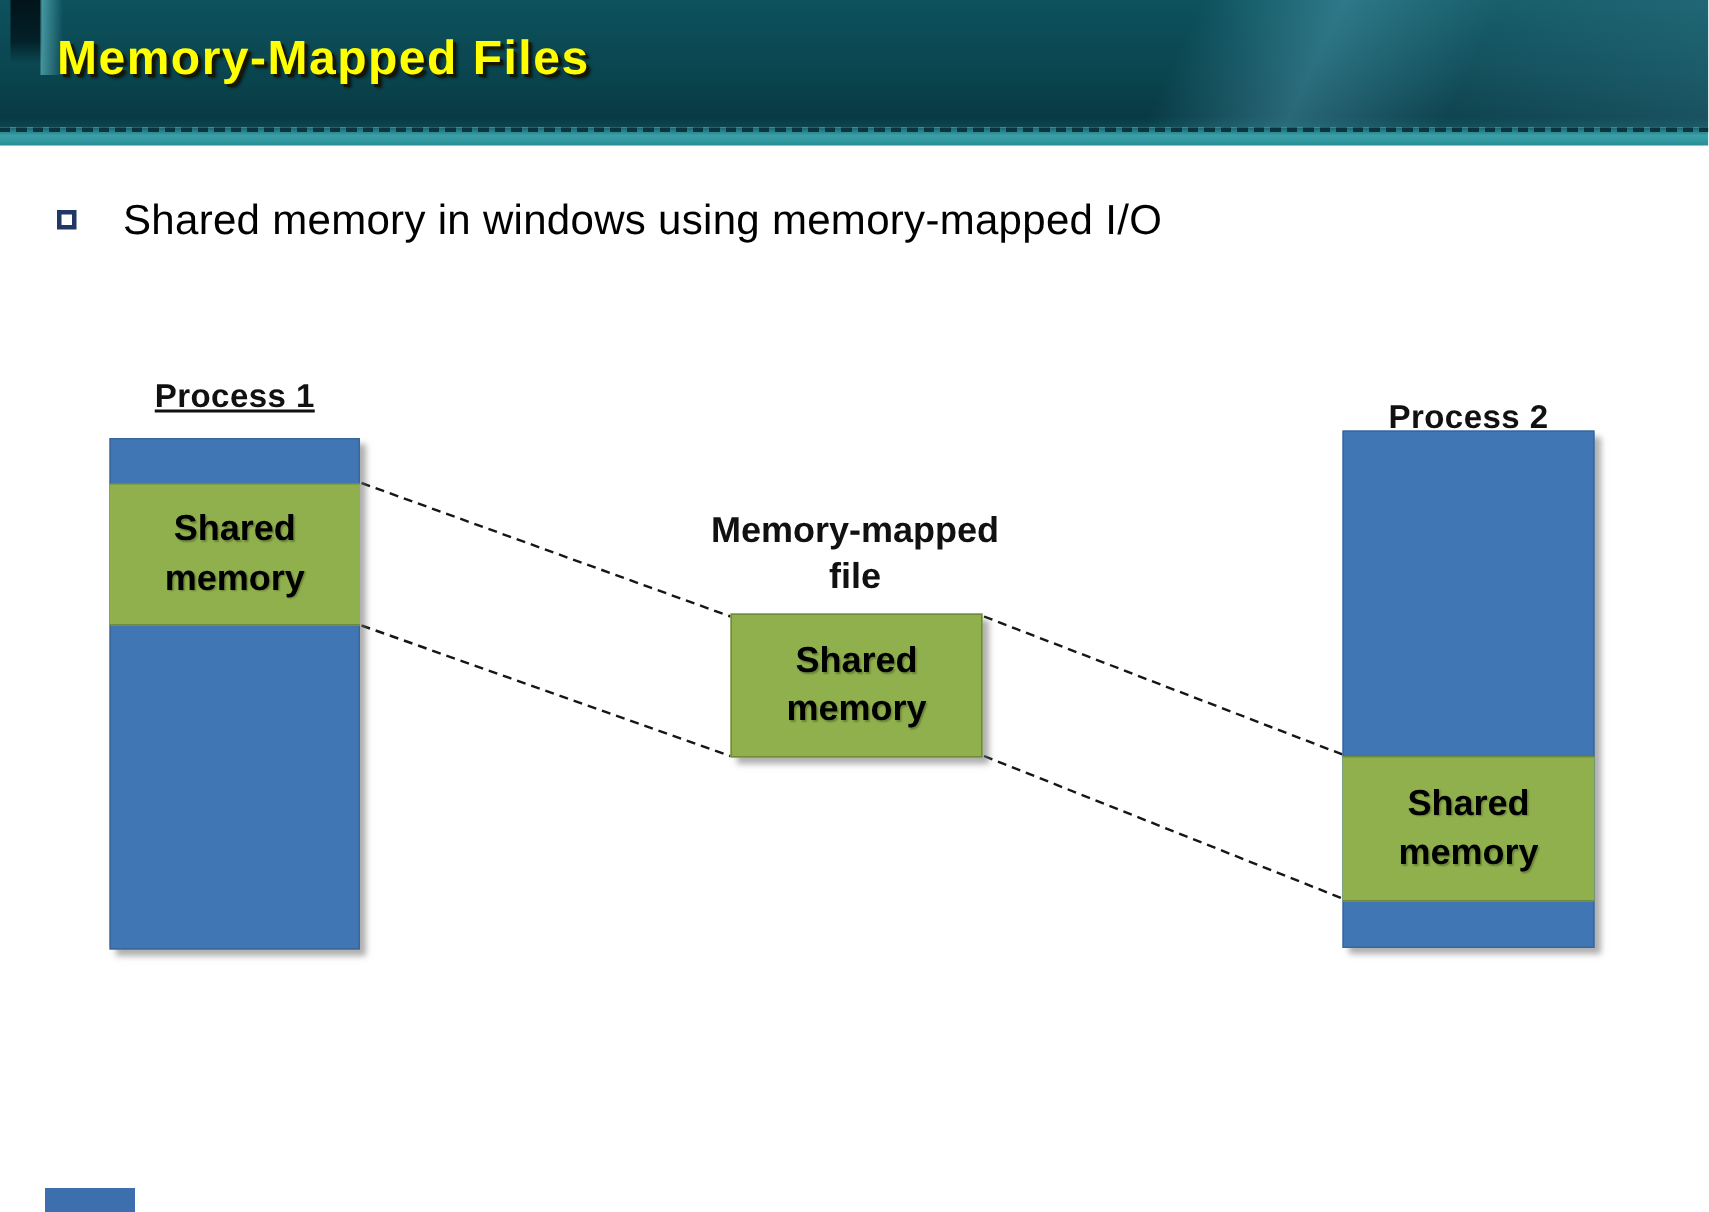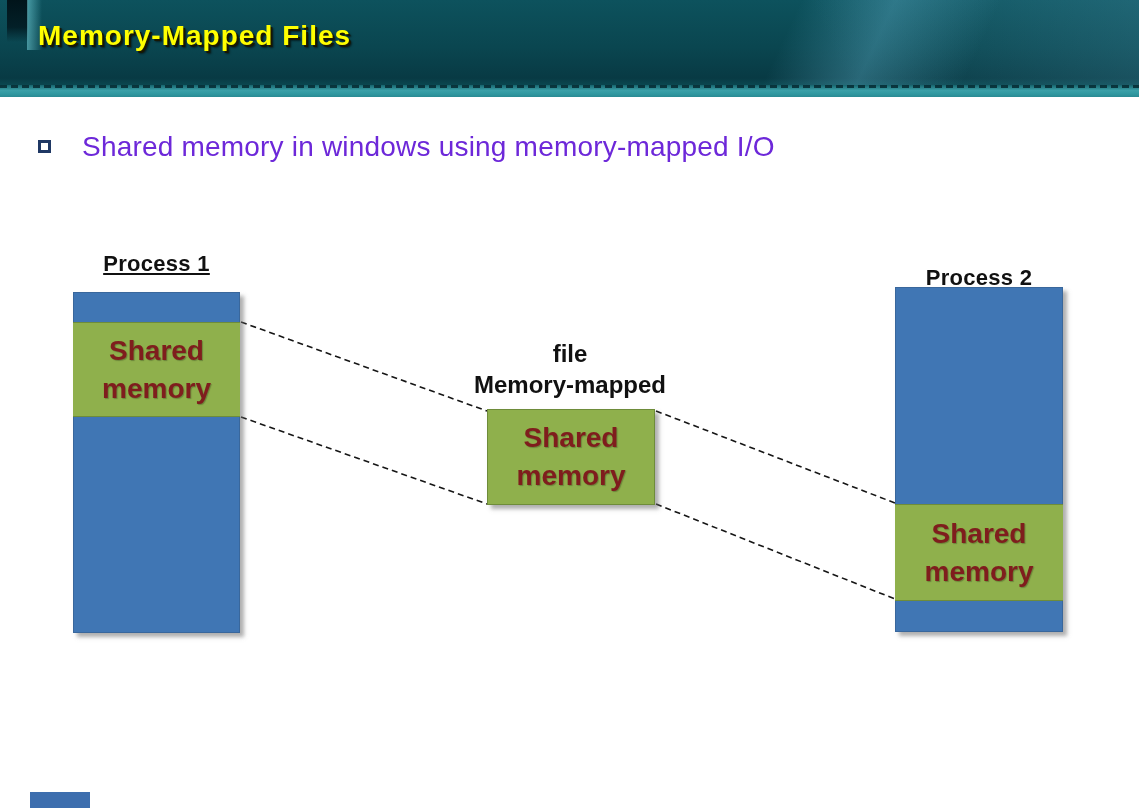--- a/index.html
+++ b/index.html
@@ -22,21 +22,21 @@
   .corner-dark {
     position:absolute; left:7px; top:0; width:21px; height:42px;
     background:linear-gradient(180deg, #01141a 0%, #032028 65%, rgba(3,32,40,0) 100%);
   }
   .corner-glow {
     position:absolute; left:27px; top:0; width:15px; height:50px;
     background:linear-gradient(90deg, rgba(120,215,225,0.55) 0%, rgba(120,215,225,0) 100%);
   }
   .page-title {
     position:absolute; left:38px; top:20px;
-    font-size:28px; font-weight:bold; letter-spacing:1px;
+    font-size:32px; font-weight:bold; letter-spacing:1px;
     color:#ffff00;
     text-shadow:2px 2px 0 rgba(25,22,0,0.95), 3px 3px 2px rgba(0,0,0,0.55);
     white-space:nowrap;
     text-align:right;
   }
   .header-band {
     position:relative; width:100%; height:12px;
     background:linear-gradient(180deg, #17656e 0%, #3ba0a8 45%, #2f98a0 75%, #2a8a93 100%);
   }
   .band-dashes {
@@ -47,21 +47,21 @@
   
   .bullet-row {
     position:absolute; left:38px; top:131px;
     display:flex; align-items:flex-start;
   }
   .bullet-square {
     width:13px; height:13px; margin-top:9px;
     border:3px solid #1f3864; background:transparent;
   }
   .bullet-text {
-    margin-left:31px; font-size:28px; color:#6d28d9; letter-spacing:0.2px;
+    margin-left:31px; font-size:28px; color:#000000; letter-spacing:0.2px;
     white-space:nowrap;
   }
 
   
   .diagram { position:absolute; left:0; top:0; width:1139px; height:808px; }
 
   .proc-label {
     position:absolute; text-align:center;
     font-size:22px; font-weight:bold; color:#111111; letter-spacing:0.3px;
   }
@@ -70,21 +70,21 @@
     border:1px solid #39679c;
     box-shadow:4px 4px 4px rgba(110,110,110,0.55);
   }
   .shared-seg {
     position:absolute; left:-1px; right:-1px;
     background:#8fb04c;
     border-top:1px solid #6e8c3a; border-bottom:1px solid #6e8c3a;
     display:flex; align-items:center; justify-content:center; text-align:center;
   }
   .shared-text {
-    color:#7f1d1d; font-size:28px; font-weight:bold; line-height:1.35;
+    color:#000000; font-size:24px; font-weight:bold; line-height:1.35;
     width:130px; text-shadow:1px 1px 1px rgba(0,0,0,0.25);
   }
   .file-label {
     position:absolute; left:450px; top:338px; width:240px;
     text-align:center; font-size:24px; font-weight:bold; color:#111111; line-height:31px;
   }
   .file-label span { display:block; }
   .file-box {
     position:absolute; left:487px; top:409px; width:168px; height:96px;
     background:#8fb04c; border:1px solid #6e8c3a;
@@ -130,22 +130,22 @@
     </svg>
 
     <div class="proc-label" style="left:73px; top:251px; width:167px;text-decoration:underline;">Process 1</div>
     <div class="proc-box" style="left:73px; top:292px; width:167px; height:341px;">
       <div class="shared-seg" style="top:29px; height:95px;">
         <div class="shared-text">Shared memory</div>
       </div>
     </div>
 
     <div class="file-label">
+      <span>Memory-mapped</span>
       <span>file</span>
-      <span>Memory-mapped</span>
     </div>
     <div class="file-box">
       <div class="shared-text">Shared memory</div>
     </div>
 
     <div class="proc-label" style="left:895px; top:245px; width:168px;margin-top:20px;">Process 2</div>
     <div class="proc-box" style="left:895px; top:287px; width:168px; height:345px;">
       <div class="shared-seg" style="top:216px; height:97px;">
         <div class="shared-text">Shared memory</div>
       </div>

